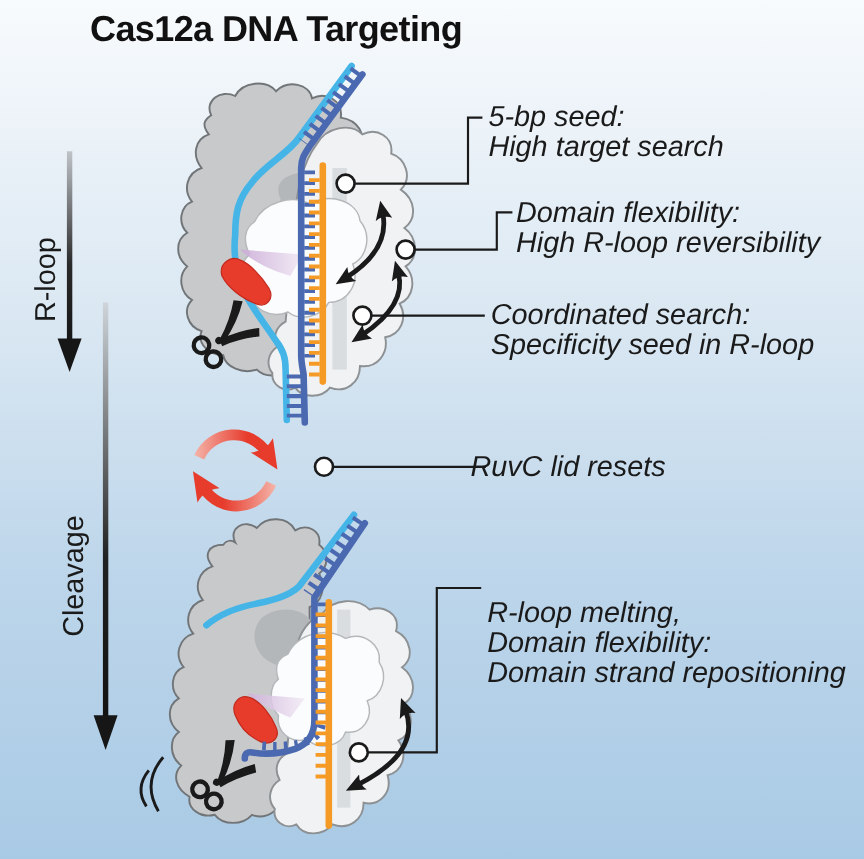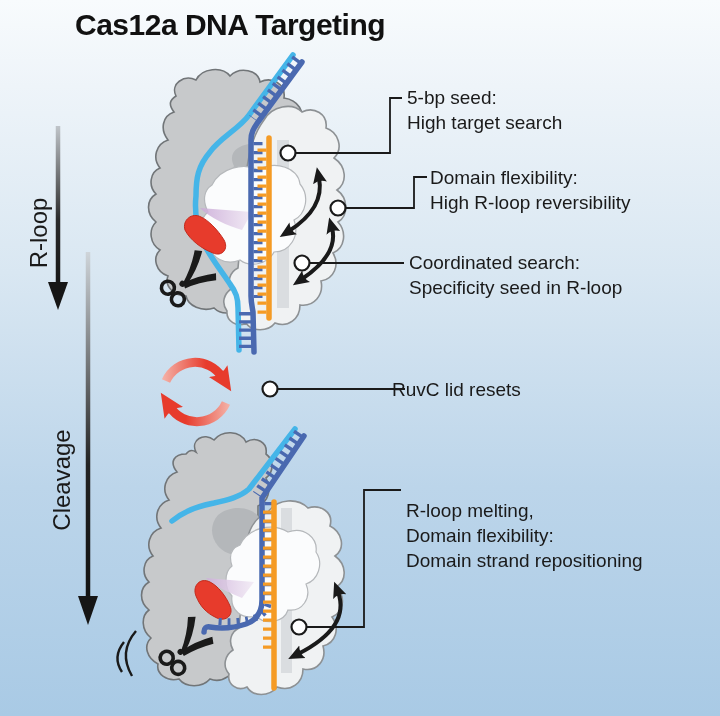--- a/index.html
+++ b/index.html
@@ -18,21 +18,21 @@
   }
   .vlabel{
     position:absolute;
     font-size:24px;color:#1a1a1a;white-space:nowrap;
     transform:translate(-50%,-50%) rotate(-90deg);
   }
   .vlabel.rloop{left:39px;top:233px;}
   .vlabel.cleavage{left:62px;top:480px;}
   .ann{
     position:absolute;
-    font-size:19px;line-height:25px;color:#1a1a1a;white-space:nowrap;
+    font-size:24px;line-height:25px;color:#1a1a1a;white-space:nowrap;font-style:italic;
   }
   .ann.seed{left:407px;top:85px;}
   .ann.flex{left:430px;top:165px;}
   .ann.dock{left:409px;top:250px;}
   .ann.ruvc{left:392px;top:377px;}
   .ann.melt{left:406px;top:498px;}
 </style>
 </head>
 <body>
 

